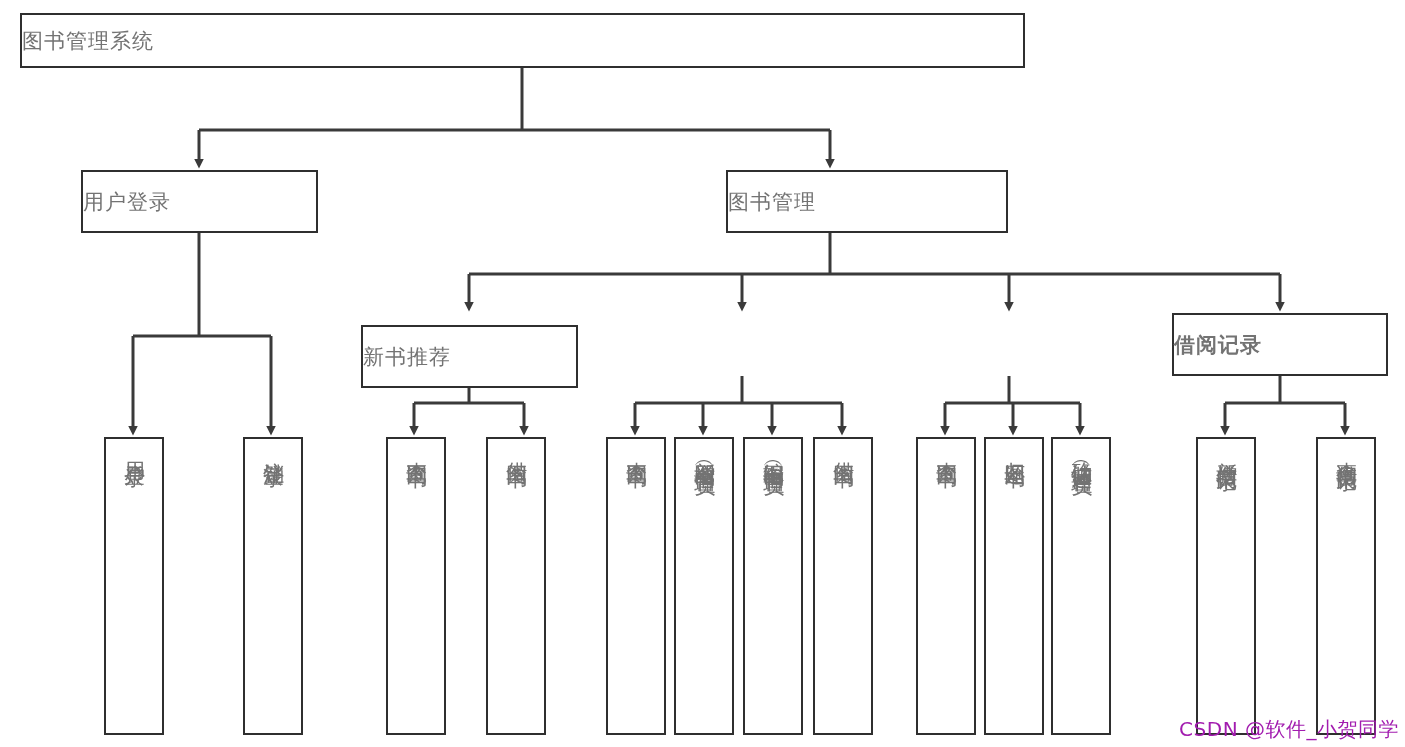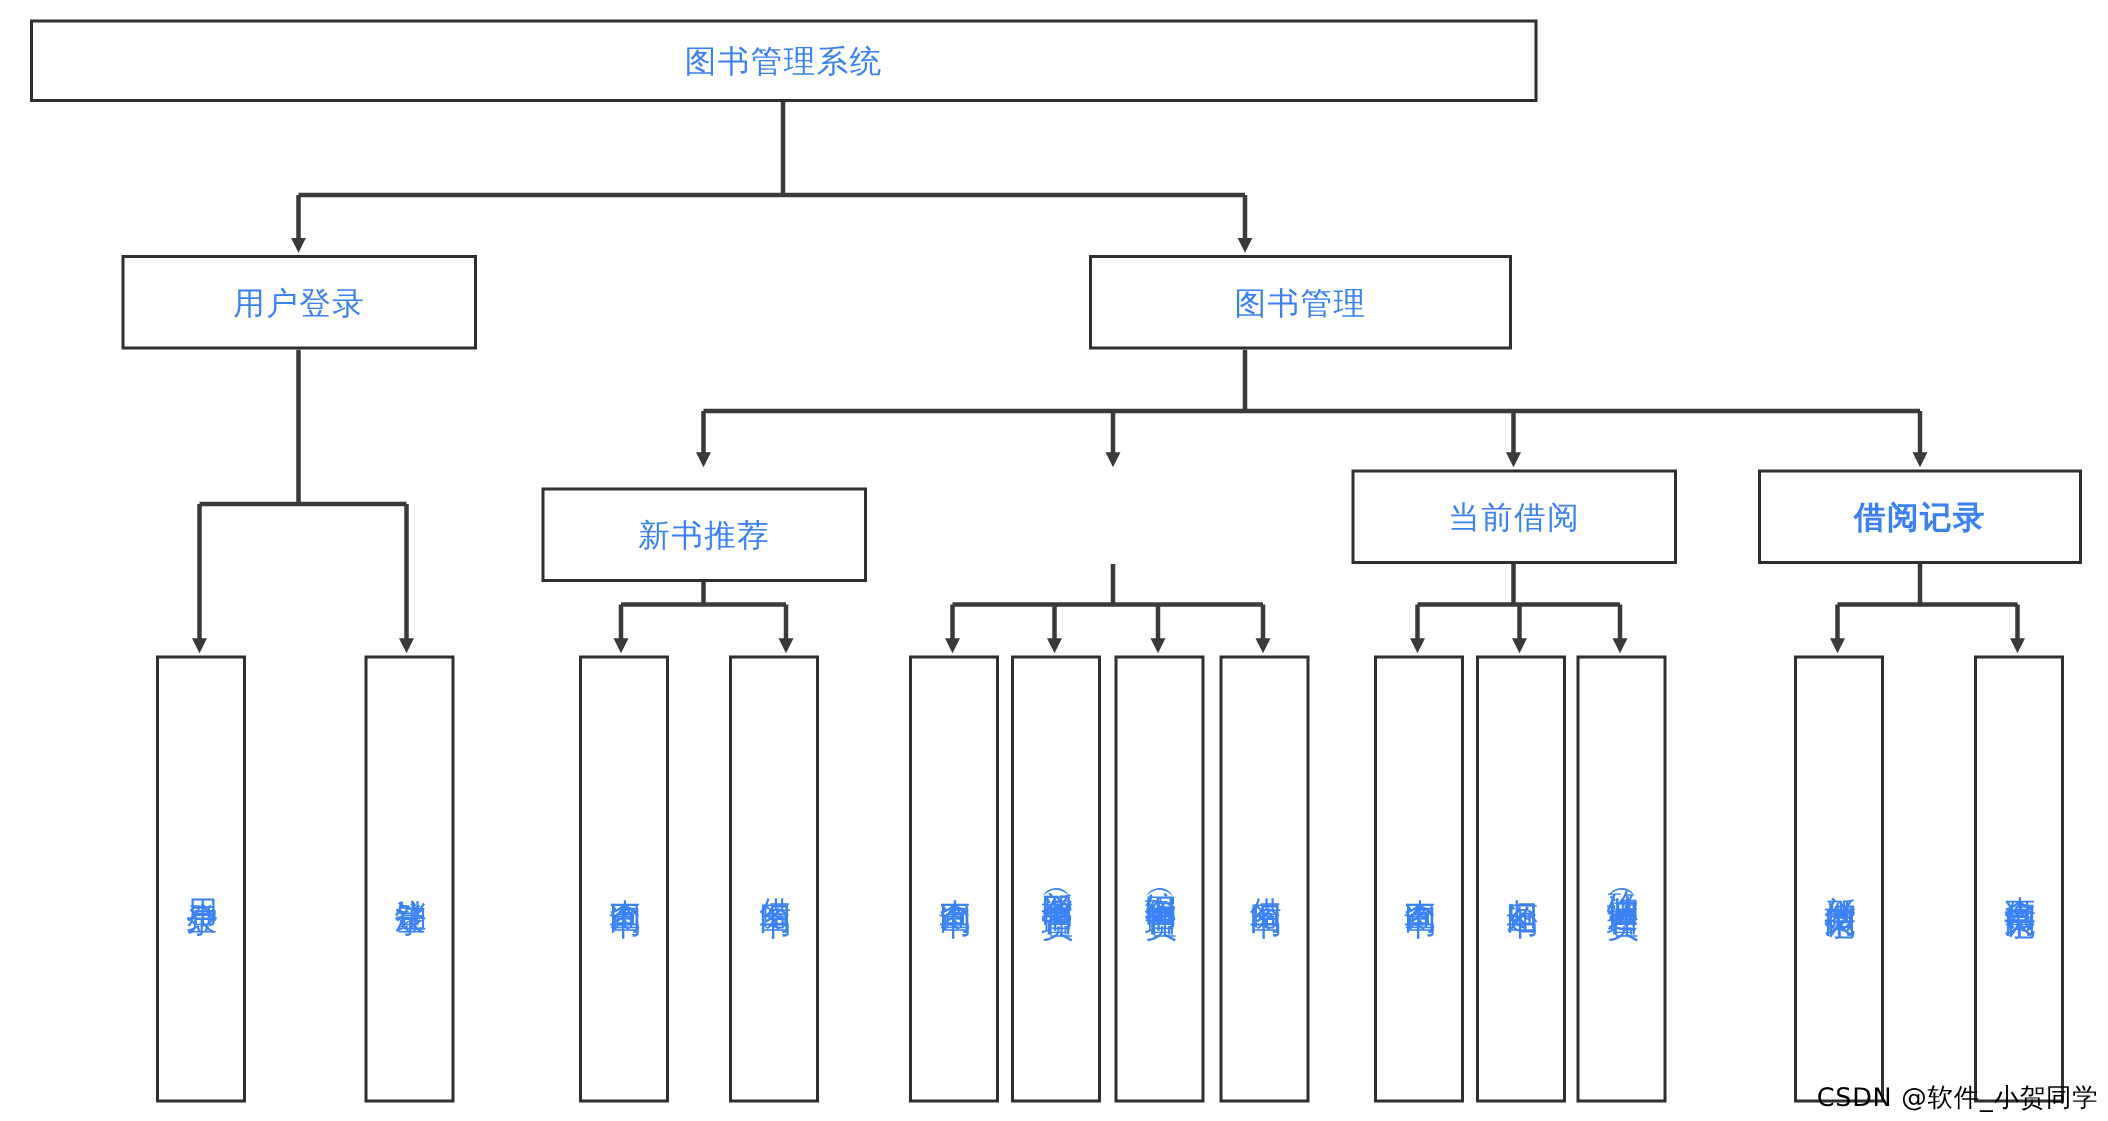--- a/index.html
+++ b/index.html
@@ -1,25 +1,25 @@
 <!DOCTYPE html>
 <html><head>
 <meta charset="utf-8">
 <style>
   html,body{margin:0;padding:0;background:#ffffff;}
   body{width:1405px;height:747px;font-family:"DejaVu Sans","Liberation Sans",sans-serif;overflow:hidden;}
   #canvas{position:relative;width:1405px;height:747px;background:#fff;}
   svg.wires{position:absolute;left:0;top:0;width:1405px;height:747px;pointer-events:none;}
   .node{position:absolute;box-sizing:border-box;background:#ffffff;border:2px solid #2f2f2f;
-        display:flex;align-items:center;justify-content:center;text-align:center;color:#3b82f6;}
+        display:flex;align-items:center;text-align:center;color:#737373;}
   .node.h{font-size:21px;letter-spacing:1px;}
   .node.v{writing-mode:vertical-rl;text-orientation:upright;font-size:21px;line-height:1.22;
           letter-spacing:2px;padding:6px 0;}
   .node.v .txt{writing-mode:vertical-rl;text-orientation:upright;}
-  .watermark{position:absolute;right:6px;bottom:4px;color:#000000;font-size:17px;
+  .watermark{position:absolute;right:6px;bottom:4px;color:#a21caf;font-size:20px;
              letter-spacing:.5px;white-space:nowrap;text-align:center;}
 </style>
 </head>
 <body>
 
 <div id="canvas">
 
   <svg class="wires" viewBox="0 0 1405 747" xmlns="http://www.w3.org/2000/svg">
     <defs>
       <marker id="ah" markerWidth="11" markerHeight="11" refX="1.5" refY="5" orient="auto" markerUnits="userSpaceOnUse">
@@ -80,23 +80,20 @@
   <div class="node h" style="left:81px;top:170px;width:237px;height:63px;">
     <span class="txt">用户登录</span>
   </div>
   <div class="node h" style="left:726px;top:170px;width:282px;height:63px;">
     <span class="txt">图书管理</span>
   </div>
 
   <div class="node h" style="left:361px;top:325px;width:217px;height:63px;">
     <span class="txt">新书推荐</span>
   </div>
-  <div class="node h" style="left:901px;top:313px;width:217px;height:63px;">
-    <span class="txt">当前借阅</span>
-  </div>
   <div class="node h" style="left:1172px;top:313px;width:216px;height:63px;font-weight:bold;">
     <span class="txt">借阅记录</span>
   </div>
 
   <div class="node v" style="left:104px;top:437px;width:60px;height:298px;">
     <span class="txt">用户登录</span>
   </div>
   <div class="node v" style="left:243px;top:437px;width:60px;height:298px;">
     <span class="txt">注销登录</span>
   </div>

